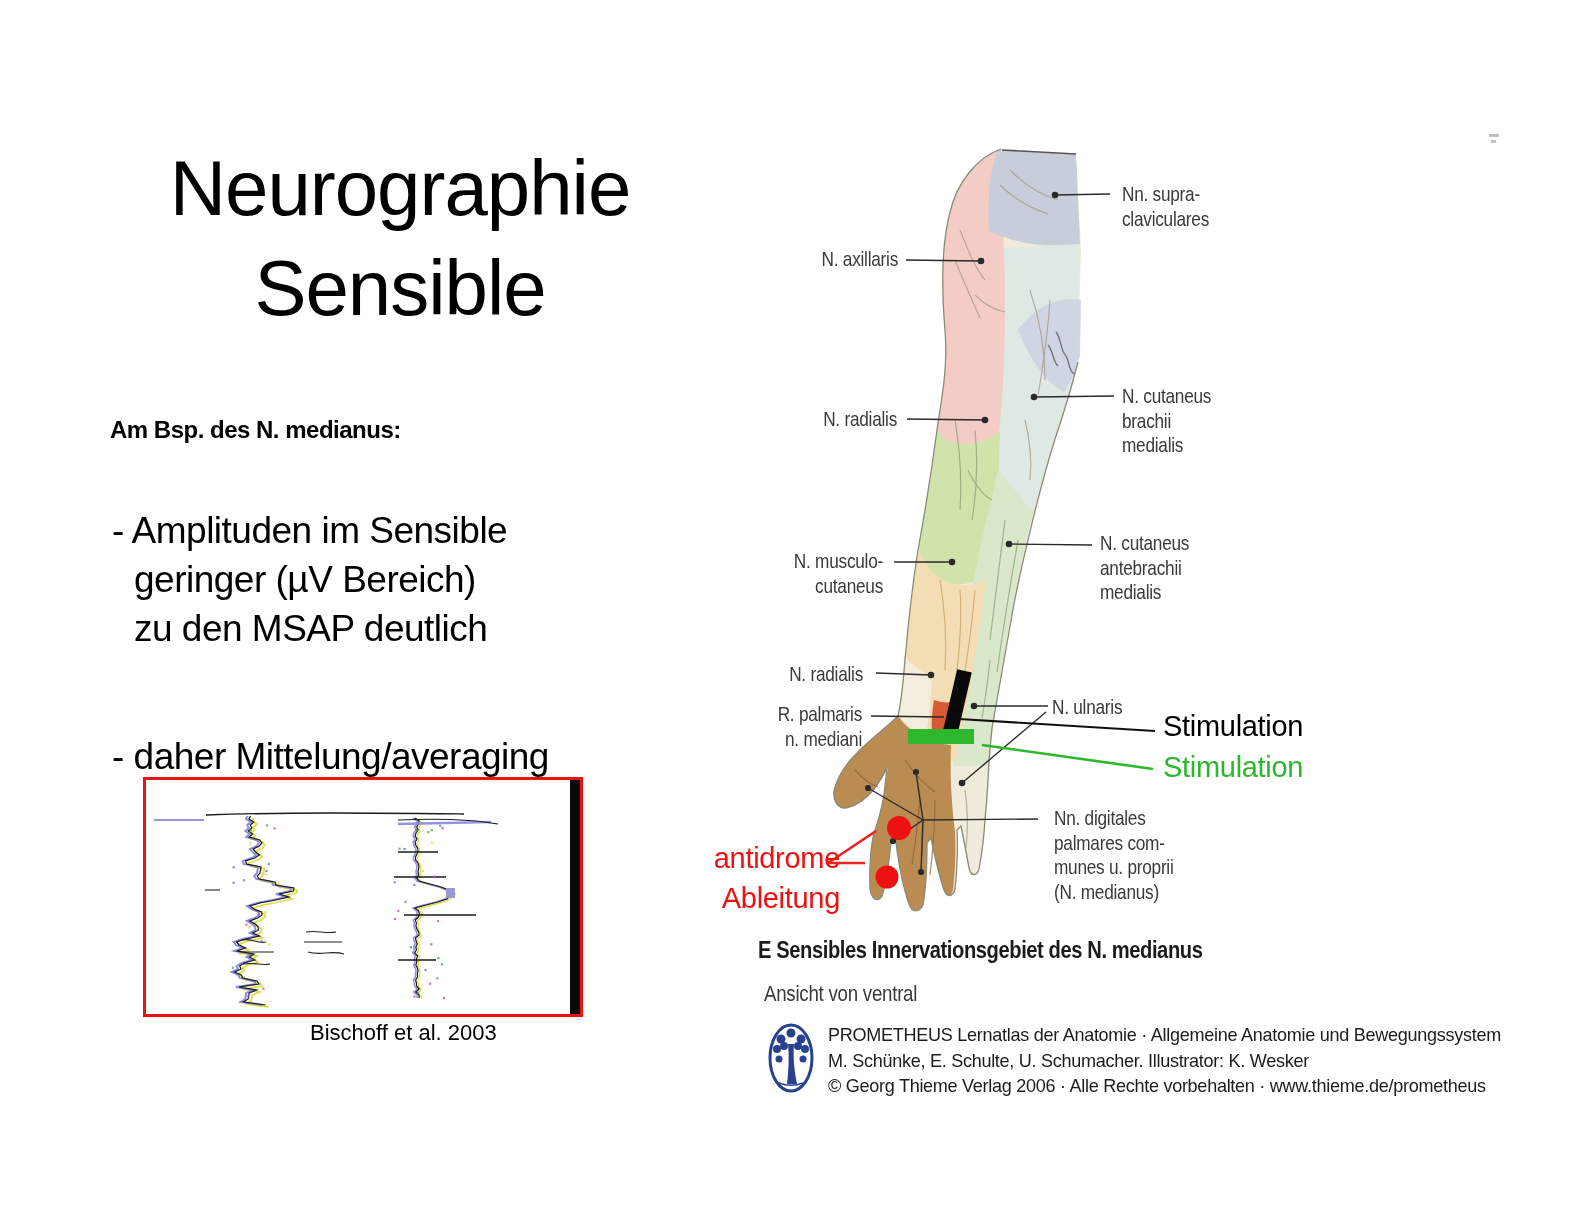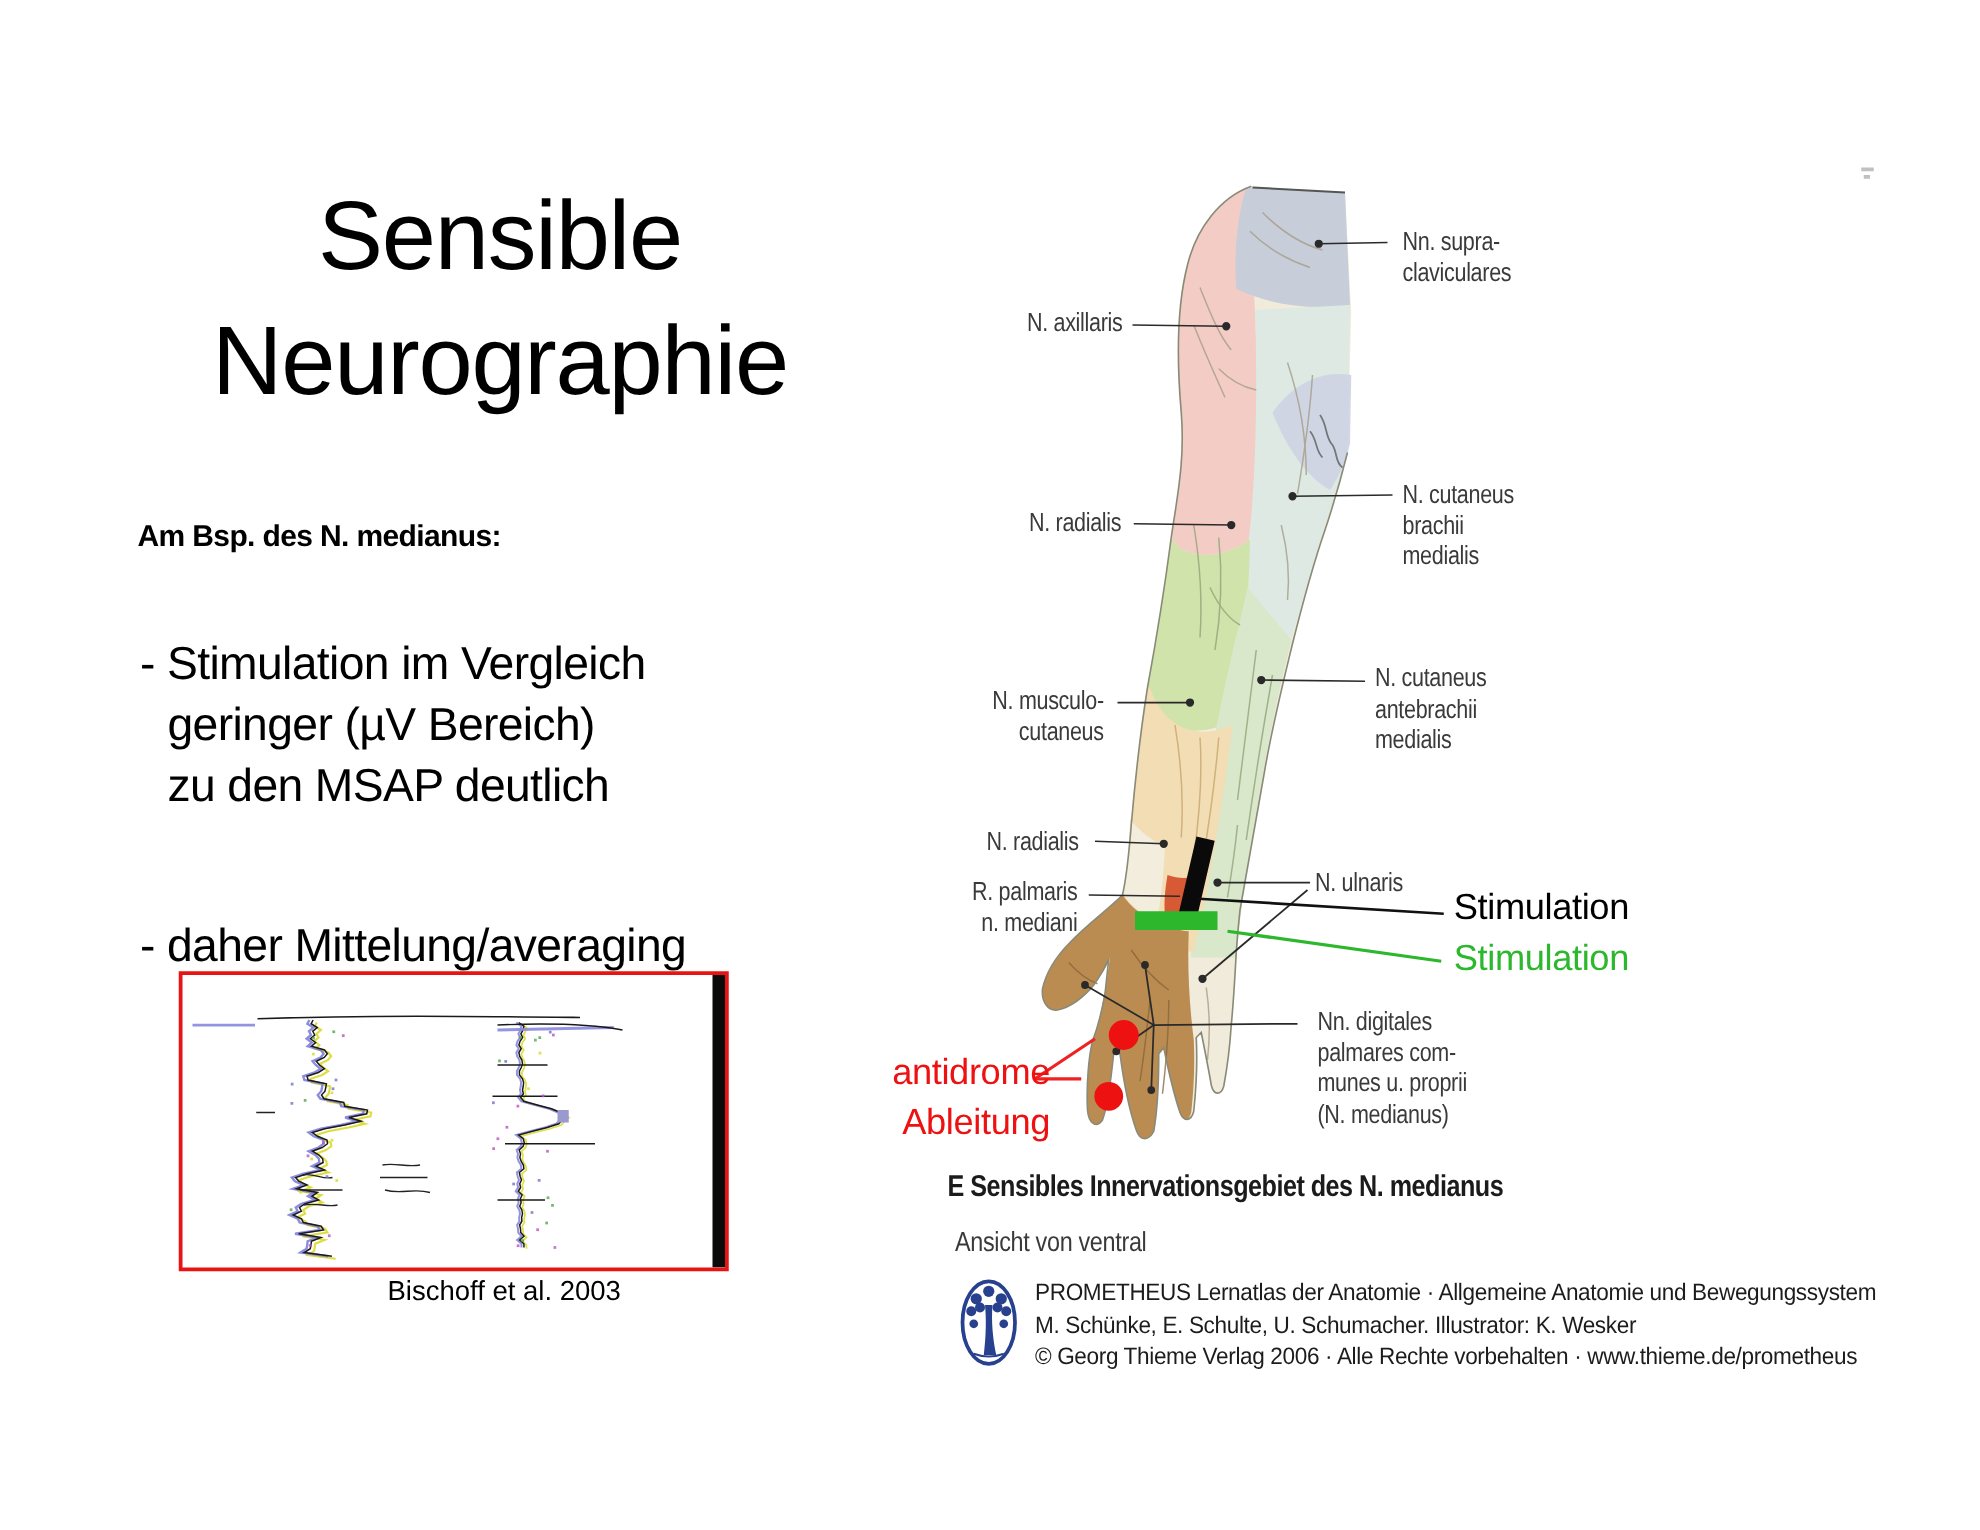--- a/index.html
+++ b/index.html
@@ -29,28 +29,28 @@
   .e-view{left:764px;top:981px;font-size:22px;color:#3a3a3a;letter-spacing:-0.3px;
     transform:scaleX(.85);transform-origin:left top;}
   .attrib-text{left:828px;top:1022px;font-size:19px;line-height:25.5px;color:#1c1c1c;
     letter-spacing:-0.3px;transform:scaleX(.95);transform-origin:left top;white-space:pre-line;}
   .artifact{background:#8d8d8d;opacity:.55;}
 </style>
 </head>
 <body>
 
 <div class="abs title">
+  <div>Neurographie</div>
   <div>Sensible</div>
-  <div>Neurographie</div>
 </div>
 
 <div class="abs subtitle">Am Bsp. des N. medianus:</div>
 
 <div class="abs bullets">
-  <div>- Stimulation im Vergleich</div>
+  <div>- Amplituden im Sensible</div>
   <div class="cont">geringer (µV Bereich)</div>
   <div class="cont">zu den MSAP deutlich</div>
 </div>
 
 <div class="abs bullet2">- daher Mittelung/averaging</div>
 
 <div class="abs wave-box">
   <svg id="wave-svg" width="434" height="234" viewBox="0 0 434 234">
       <path d="M 107.5,38.0 L 105.9,41.0 L 110.8,44.0 L 107.2,47.0 L 108.8,50.0 L 105.3,53.0 L 109.5,56.0 L 106.2,59.0 L 116.7,62.0 L 118.9,65.0 L 116.4,68.0 L 110.0,71.0 L 112.6,74.0 L 116.5,77.0 L 111.7,80.0 L 102.6,83.0 L 103.5,86.0 L 118.1,89.0 L 117.6,92.0 L 117.0,95.0 L 114.2,98.0 L 116.2,101.0 L 132.0,104.0 L 132.9,107.0 L 151.0,110.0 L 150.4,113.0 L 136.1,116.0 L 146.0,119.0 L 132.8,122.0 L 116.8,125.0 L 106.9,128.0 L 111.0,131.0 L 118.6,134.0 L 119.0,137.0 L 114.7,140.0 L 106.9,143.0 L 112.2,146.0 L 115.1,149.0 L 115.5,152.0 L 109.7,155.0 L 116.7,158.0 L 102.7,161.0 L 93.5,164.0 L 96.0,167.0 L 102.6,170.0 L 94.3,173.0 L 111.0,176.0 L 106.4,179.0 L 111.9,182.0 L 101.1,185.0 L 96.6,188.0 L 98.1,191.0 L 91.5,194.0 L 98.2,197.0 L 99.7,200.0 L 114.0,203.0 L 115.9,206.0 L 96.0,209.0 L 113.7,212.0 L 106.1,215.0 L 105.8,218.0 L 105.2,221.0 L 100.4,224.0 L 122.5,227.0" fill="none" stroke="#d9d92a" stroke-width="1.7" opacity="0.9"></path>
       <path d="M 101.5,36.0 L 99.9,39.0 L 104.8,42.0 L 101.2,45.0 L 102.8,48.0 L 99.3,51.0 L 103.5,54.0 L 100.2,57.0 L 110.7,60.0 L 112.9,63.0 L 110.4,66.0 L 104.0,69.0 L 106.6,72.0 L 110.5,75.0 L 105.7,78.0 L 96.6,81.0 L 97.5,84.0 L 112.1,87.0 L 111.6,90.0 L 111.0,93.0 L 108.2,96.0 L 110.2,99.0 L 126.0,102.0 L 126.9,105.0 L 145.0,108.0 L 144.4,111.0 L 130.1,114.0 L 140.0,117.0 L 126.8,120.0 L 110.8,123.0 L 100.9,126.0 L 105.0,129.0 L 112.6,132.0 L 113.0,135.0 L 108.7,138.0 L 100.9,141.0 L 106.2,144.0 L 109.1,147.0 L 109.5,150.0 L 103.7,153.0 L 110.7,156.0 L 96.7,159.0 L 87.5,162.0 L 90.0,165.0 L 96.6,168.0 L 88.3,171.0 L 105.0,174.0 L 100.4,177.0 L 105.9,180.0 L 95.1,183.0 L 90.6,186.0 L 92.1,189.0 L 85.5,192.0 L 92.2,195.0 L 93.7,198.0 L 108.0,201.0 L 109.9,204.0 L 90.0,207.0 L 107.7,210.0 L 100.1,213.0 L 99.8,216.0 L 99.2,219.0 L 94.4,222.0 L 116.5,225.0" fill="none" stroke="#7878d8" stroke-width="1.9" opacity="0.85"></path>

